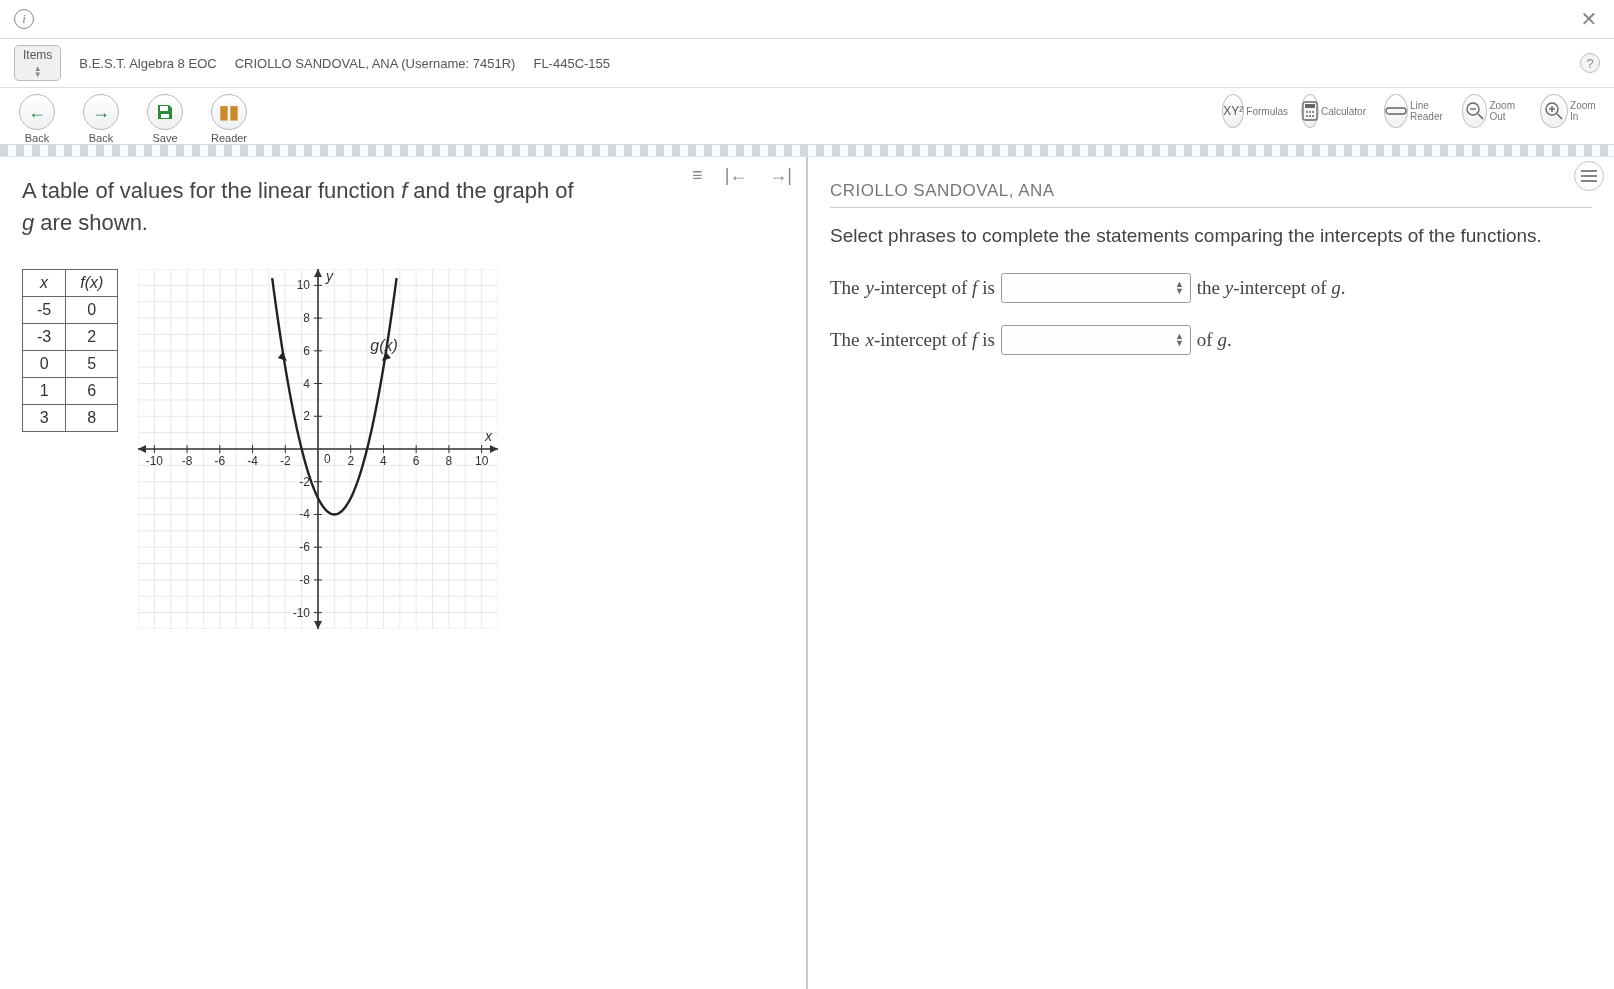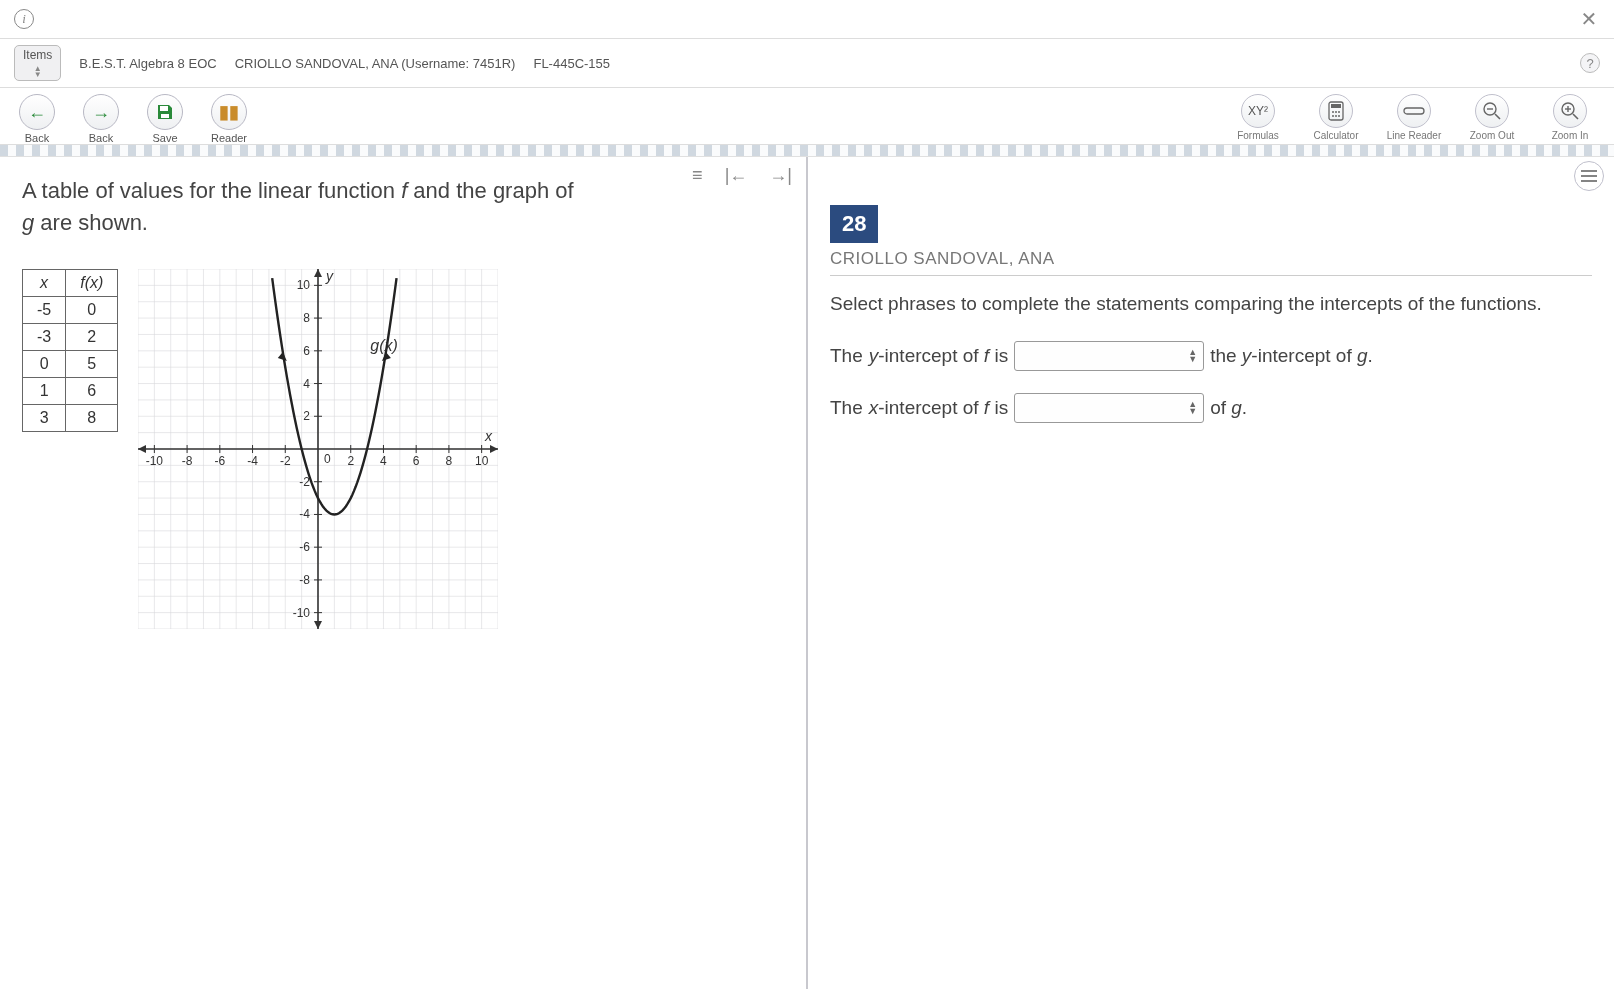--- a/index.html
+++ b/index.html
@@ -84,22 +84,22 @@
     font-size:11px; color:#555; cursor:pointer; width:46px;
   }
   .tb-circle {
     width:36px;height:36px;border:1.5px solid #b8b8c4;border-radius:50%;
     background:linear-gradient(#fff,#eef0f2);
     display:flex;align-items:center;justify-content:center;
     font-size:18px;
   }
   .tb-spacer { flex:1; }
   .tool-right {
-    display:flex; flex-direction:column; align-items:center; gap:2px;
-    font-size:10px; color:#777; cursor:pointer; width:60px;
+    display:flex; align-items:center; gap:2px;
+    font-size:10px; color:#777; cursor:pointer; width:60px;justify-content:flex-end;
   }
   .tr-circle {
     width:34px;height:34px;border:1.5px solid #c0c0cc;border-radius:50%;
     background:linear-gradient(#fff,#eef0f2);
     display:flex;align-items:center;justify-content:center;
     font-size:15px;color:#555;
   }
   .progress-row {
     height:12px;
     background:repeating-linear-gradient(90deg,#d0d8e0 0 8px,transparent 8px 16px);
@@ -149,21 +149,21 @@
   }
   .student-sub {
     font-size:17px; color:#777; border-bottom:1px solid #ccc;
     margin-top:6px; padding-bottom:6px; letter-spacing:0.5px;
   }
   .right-prompt {
     font-size:19px; color:#444; margin-top:14px; line-height:1.5;
   }
   .sentence {
     font-size:19px; color:#444; margin-top:22px;
-    display:flex; align-items:center; flex-wrap:wrap; gap:6px;
+    display:flex; align-items:center; flex-wrap:wrap; gap:6px;font-family:Liberation Serif, serif;
   }
   .dropdown {
     min-width:190px; height:30px;
     border:1px solid #999; border-radius:3px; background:#fefefe;
     display:flex; align-items:center; justify-content:flex-end;
     padding:0 6px; cursor:pointer;
   }
   .dd-arrows {
     display:flex; flex-direction:column; line-height:7px; font-size:9px; color:#666;
   }
@@ -429,23 +429,20 @@
 
     <div class="pane">
       <div class="hamb">
         <svg width="16" height="12" viewBox="0 0 16 12">
             <line x1="0" y1="1" x2="16" y2="1" stroke="#666" stroke-width="1.6"></line>
             <line x1="0" y1="6" x2="16" y2="6" stroke="#666" stroke-width="1.6"></line>
             <line x1="0" y1="11" x2="16" y2="11" stroke="#666" stroke-width="1.6"></line>
           </svg>
       </div>
 
-      <div style="margin-top:30px;">
-        <span class="qnum">28</span>
-      </div>
       <div class="student-sub">CRIOLLO SANDOVAL, ANA</div>
 
       <div class="right-prompt">Select phrases to complete the statements comparing the intercepts of the functions.</div>
 
       <div class="sentence">
         <span>The </span>
         <span><i>y</i><span>-intercept of </span><i>f</i><span> is</span></span>
         <span class="dropdown">
           <span class="dd-arrows">
               <span>▲</span>

